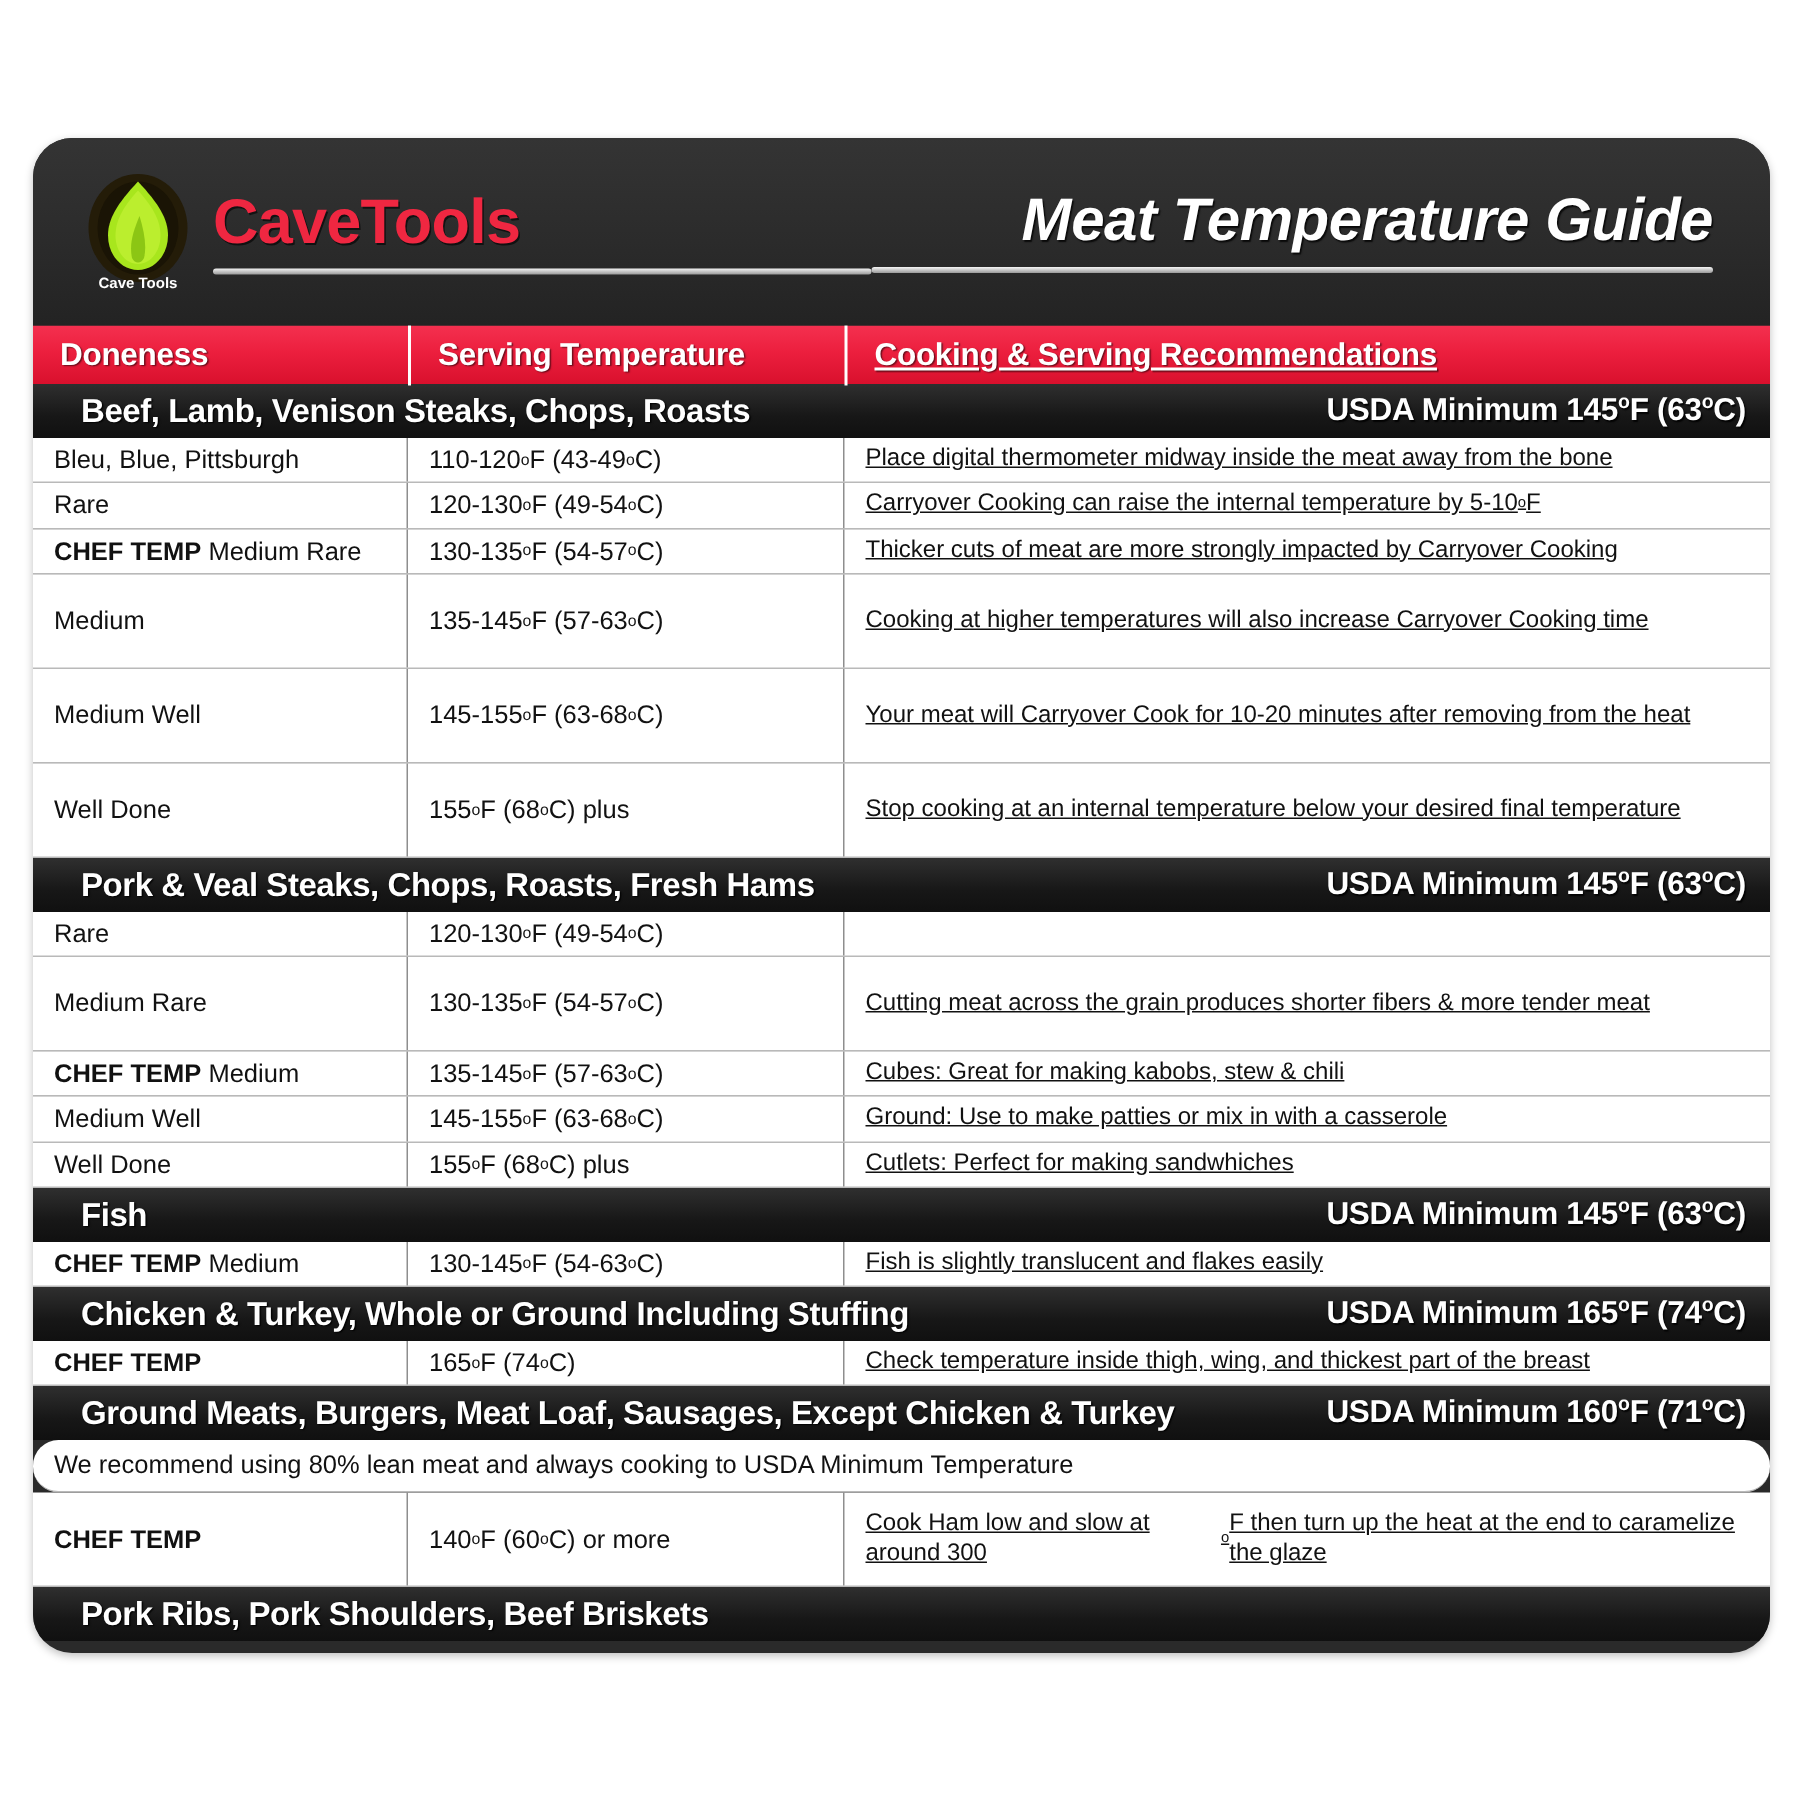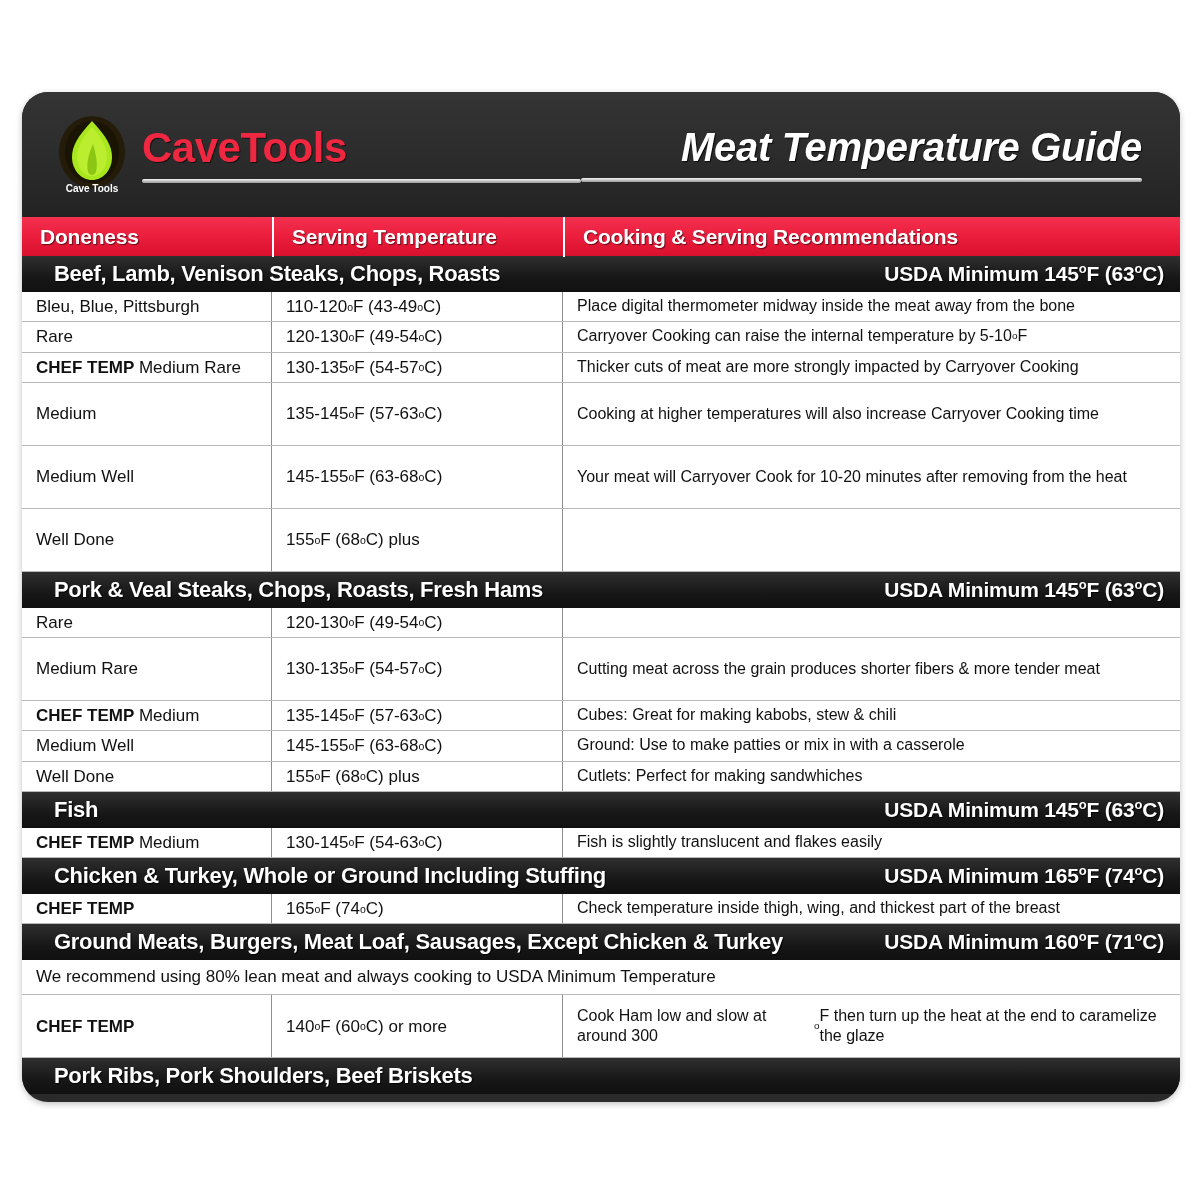--- a/index.html
+++ b/index.html
@@ -82,21 +82,21 @@
     border-radius: 2px;
   }
 
   
   .table { width: 100%; }
 
   .row { display: flex; width: 100%; }
 
   .c1 { flex: 0 0 250px; }
   .c2 { flex: 0 0 291px; }
-  .c3 { flex: 1 1 auto; }
+  .c3 { flex: 1 1 auto; text-decoration: underline; }
 
   
   .colhead {
     height: 39px;
     background: linear-gradient(180deg,#f4304f 0%, #ec1f3e 45%, #d9102d 100%);
     align-items: center;
   }
   .colhead .cell {
     color: #ffffff;
     font-size: 21px;
@@ -159,20 +159,21 @@
 
   .tall .cell { min-height: 62px; }
 
   
   .noterow {
     background: #ffffff;
     border-bottom: 1px solid #b9b9b9;
     padding: 7px 14px;
     font-size: 17px;
     color: #111111;
+    border-radius: 17px;
   }
 
   sup.deg {
     font-size: 0.62em;
     vertical-align: super;
     line-height: 0;
   }
 </style>
 </head>
 <body>
@@ -248,20 +249,21 @@
             <span>Medium Well</span>
           </div>
           <div class="cell c2">145-155<sup class="deg">o</sup>F  (63-68<sup class="deg">o</sup>C)</div>
           <div class="cell c3">Your meat will Carryover Cook for 10-20 minutes after removing from the heat</div>
         </div>
         <div class="row drow tall">
           <div class="cell c1">
             <span>Well Done</span>
           </div>
           <div class="cell c2">155<sup class="deg">o</sup>F  (68<sup class="deg">o</sup>C) plus</div>
+          <div class="cell c3">Stop cooking at an internal temperature below your desired final temperature</div>
         </div>
         <div class="section-band">
           <span class="section-name">Pork &amp; Veal Steaks, Chops, Roasts, Fresh Hams</span>
           <span class="section-usda">USDA Minimum 145<sup class="deg">o</sup>F (63<sup class="deg">o</sup>C)</span>
         </div>
         <div class="row drow">
           <div class="cell c1">
             <span>Rare</span>
           </div>
           <div class="cell c2">120-130<sup class="deg">o</sup>F  (49-54<sup class="deg">o</sup>C)</div>

